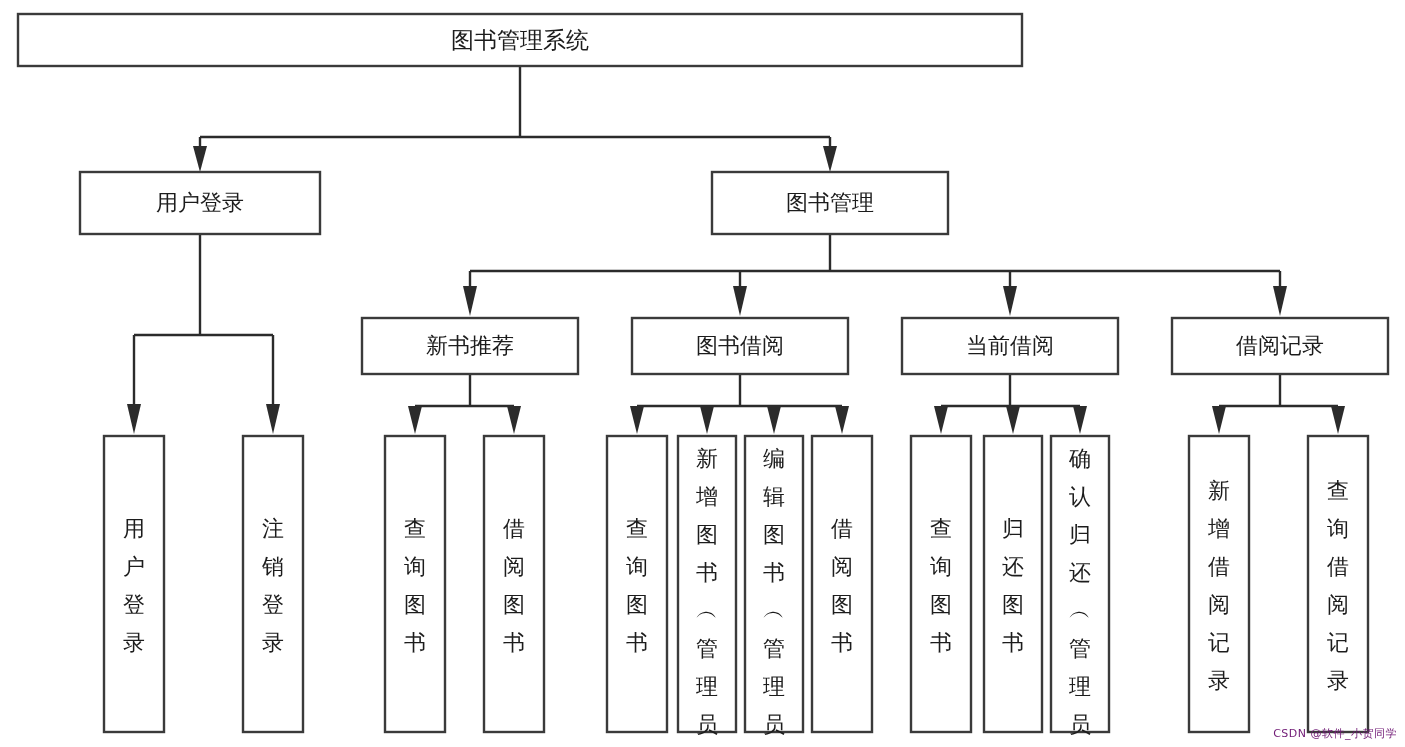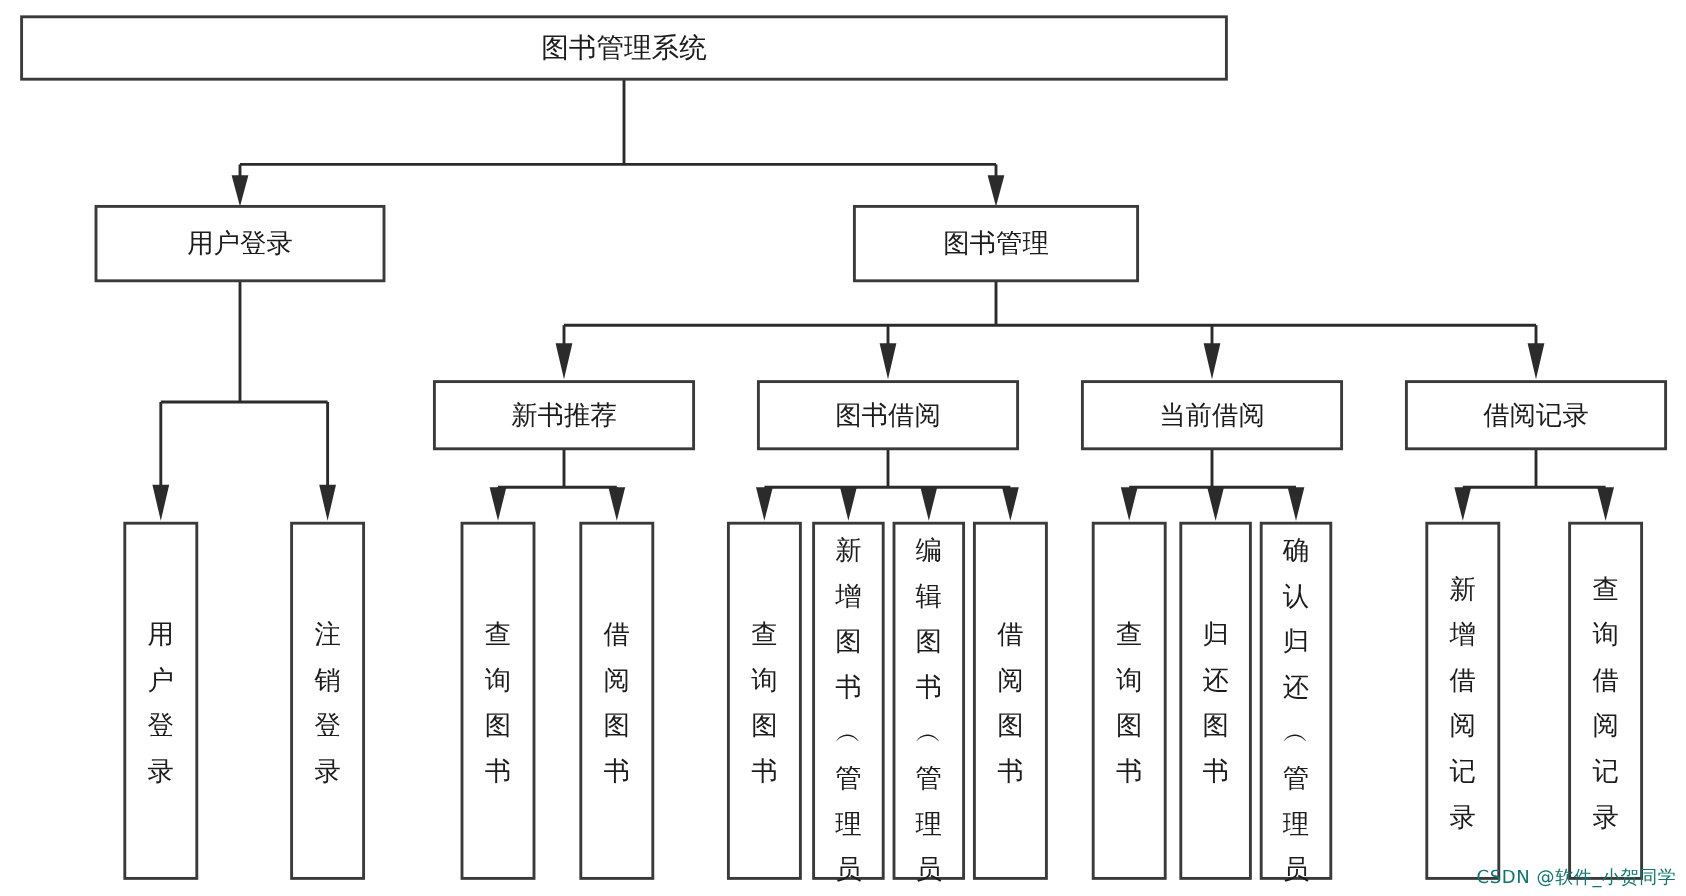--- a/index.html
+++ b/index.html
@@ -49,22 +49,22 @@
   }
   .arrow-head {
     fill: #2b2b2b;
     stroke: none;
   }
   .watermark {
     position: absolute;
     right: 8px;
     bottom: 6px;
     font-family: "DejaVu Sans", "Liberation Sans", sans-serif;
-    font-size: 15px;
-    color: #0f766e;
+    font-size: 11px;
+    color: #701a75;
     letter-spacing: 0.5px;
     white-space: nowrap;
     pointer-events: none;
   }
 </style>
 </head>
 <body>
 
 <svg id="diagram" viewBox="0 0 1405 747" xmlns="http://www.w3.org/2000/svg">
 

